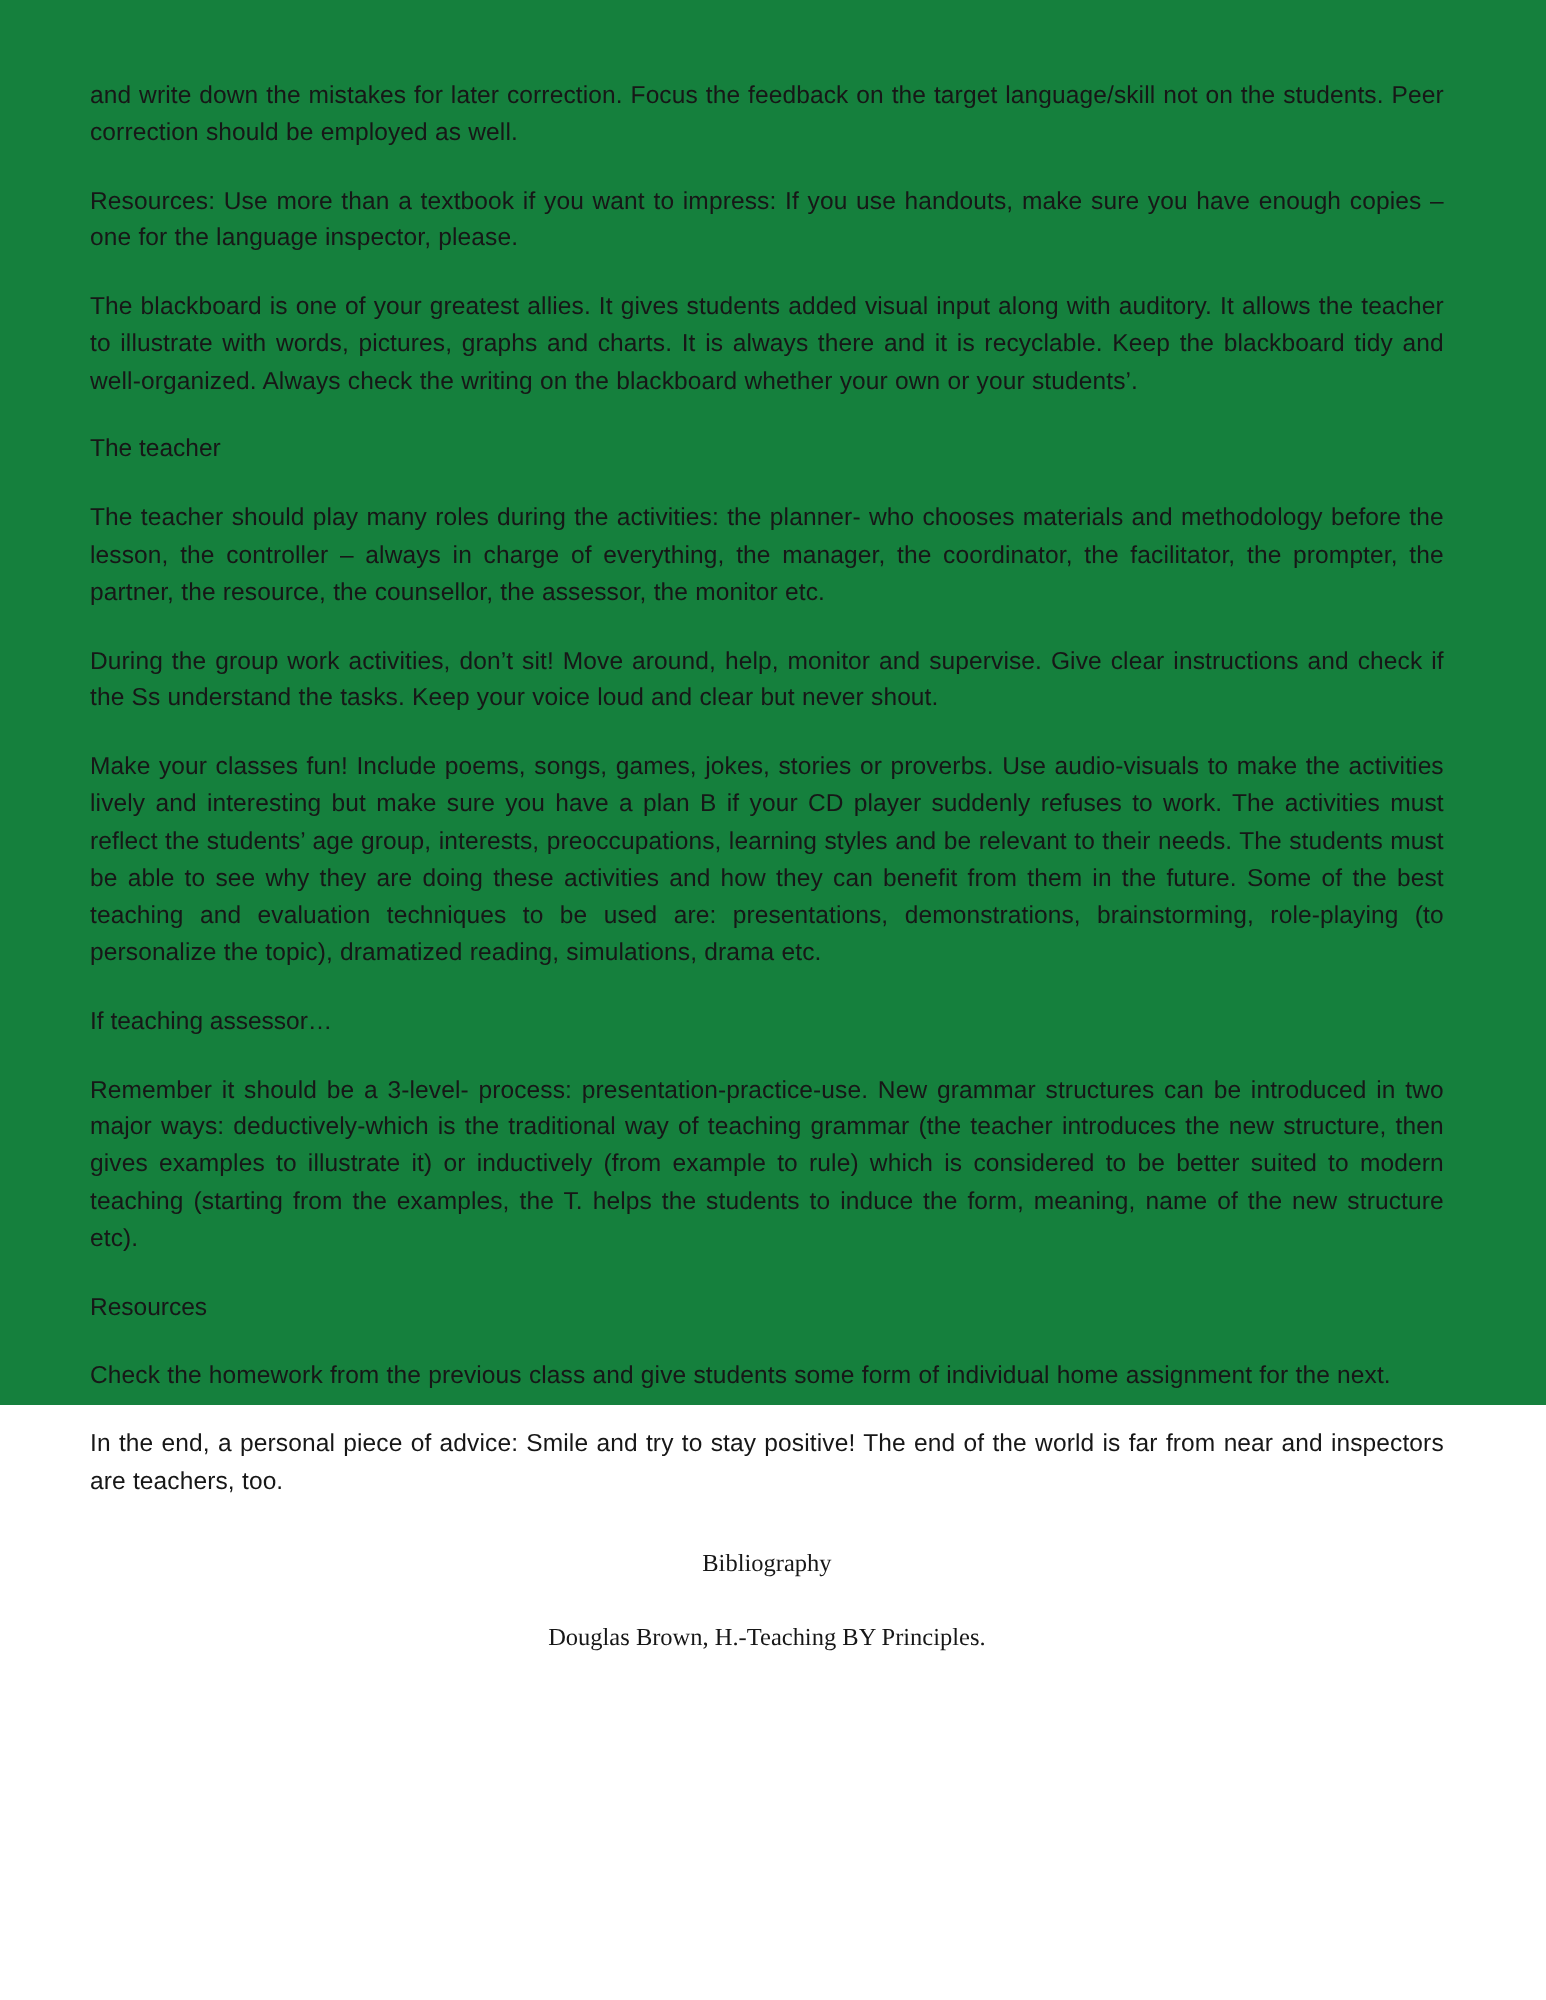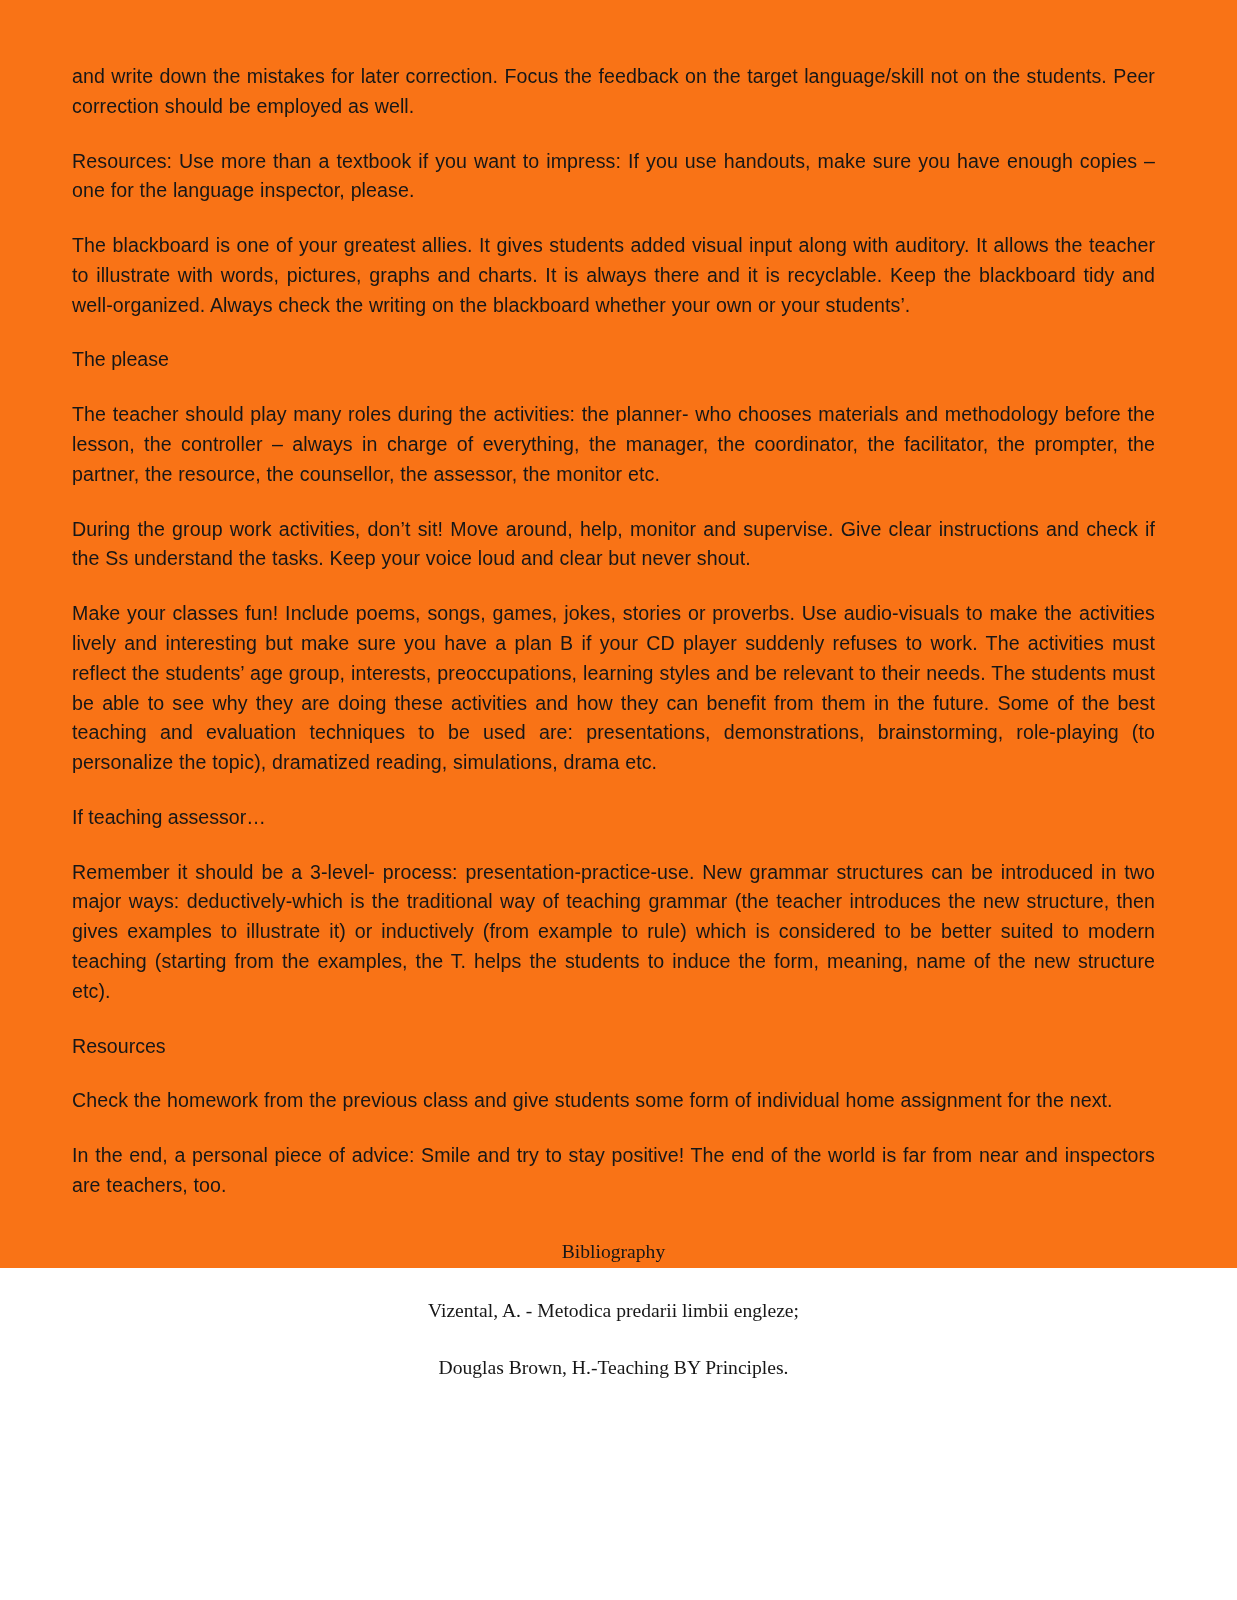--- a/index.html
+++ b/index.html
@@ -10,22 +10,22 @@
   body {
     width: 1237px;
     height: 1600px;
     font-family: "Liberation Sans", sans-serif;
     color: #1a1a1a;
     -webkit-font-smoothing: antialiased;
   }
   .page {
     position: relative;
     width: 1237px;
-    height: 1268px;
-    background: #f97316;
+    height: 1124px;
+    background: #15803d;
     box-sizing: border-box;
     padding: 62px 96px 0 72px;
   }
   .doc-body {
     width: 1083px;
   }
   p.para {
     margin: 0 0 25px 0;
     font-size: 19.6px;
     line-height: 1.52;
@@ -63,39 +63,38 @@
 
 <div class="page">
   <div class="doc-body">
 
     <p class="para">and write down the mistakes for later correction. Focus the feedback on the target language/skill not on the students. Peer correction should be employed as well.</p>
 
     <p class="para">Resources: Use more than a textbook if you want to impress: If you use handouts, make sure you have enough copies – one for the language inspector, please.</p>
 
     <p class="para">The blackboard is one of your greatest allies. It gives students added visual input along with auditory. It allows the teacher to illustrate with words, pictures, graphs and charts. It is always there and it is recyclable. Keep the blackboard tidy and well-organized. Always check the writing on the blackboard whether your own or your students’.</p>
 
-    <h2 class="heading">The please</h2>
+    <h2 class="heading">The teacher</h2>
 
     <p class="para">The teacher should play many roles during the activities: the planner- who chooses materials and methodology before the lesson, the controller – always in charge of everything, the manager, the coordinator, the facilitator, the prompter, the partner, the resource, the counsellor, the assessor, the monitor etc.</p>
 
     <p class="para">During the group work activities, don’t sit! Move around, help, monitor and supervise. Give clear instructions and check if the Ss understand the tasks. Keep your voice loud and clear but never shout.</p>
 
 
     <p class="para">Make your classes fun! Include poems, songs, games, jokes, stories or proverbs. Use audio-visuals to make the activities lively and interesting but make sure you have a plan B if your CD player suddenly refuses to work. The activities must reflect the students’ age group, interests, preoccupations, learning styles and be relevant to their needs. The students must be able to see why they are doing these activities and how they can benefit from them in the future. Some of the best teaching and evaluation techniques to be used are: presentations, demonstrations, brainstorming, role-playing (to personalize the topic), dramatized reading, simulations, drama etc.</p>
 
     <h2 class="heading">If teaching assessor…</h2>
 
     <p class="para">Remember it should be a 3-level- process: presentation-practice-use. New grammar structures can be introduced in two major ways: deductively-which is the traditional way of teaching grammar (the teacher introduces the new structure, then gives examples to illustrate it) or inductively (from example to rule) which is considered to be better suited to modern teaching (starting from the examples, the T. helps the students to induce the form, meaning, name of the new structure etc).</p>
 
     <h2 class="heading">Resources</h2>
 
     <p class="para">Check the homework from the previous class and give students some form of individual home assignment for the next.</p>
 
     <p class="para">In the end, a personal piece of advice: Smile and try to stay positive! The end of the world is far from near and inspectors are teachers, too.</p>
 
     <div class="biblio">
       <p class="biblio-line title">Bibliography</p>
-      <p class="biblio-line">Vizental, A. - Metodica predarii limbii engleze;</p>
       <p class="biblio-line">Douglas Brown, H.-Teaching BY Principles.</p>
     </div>
 
   </div>
 </div>
 
 </body></html>

